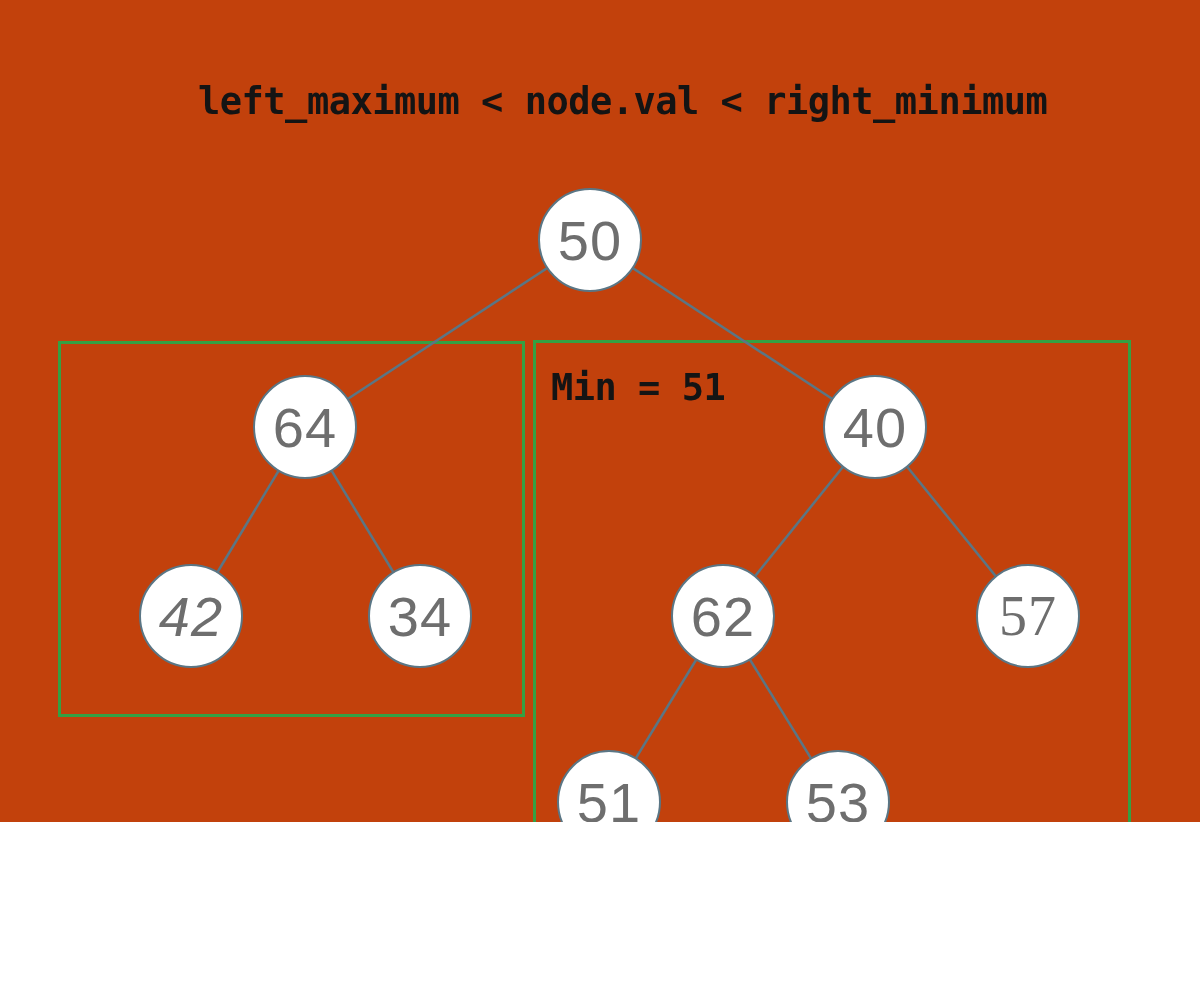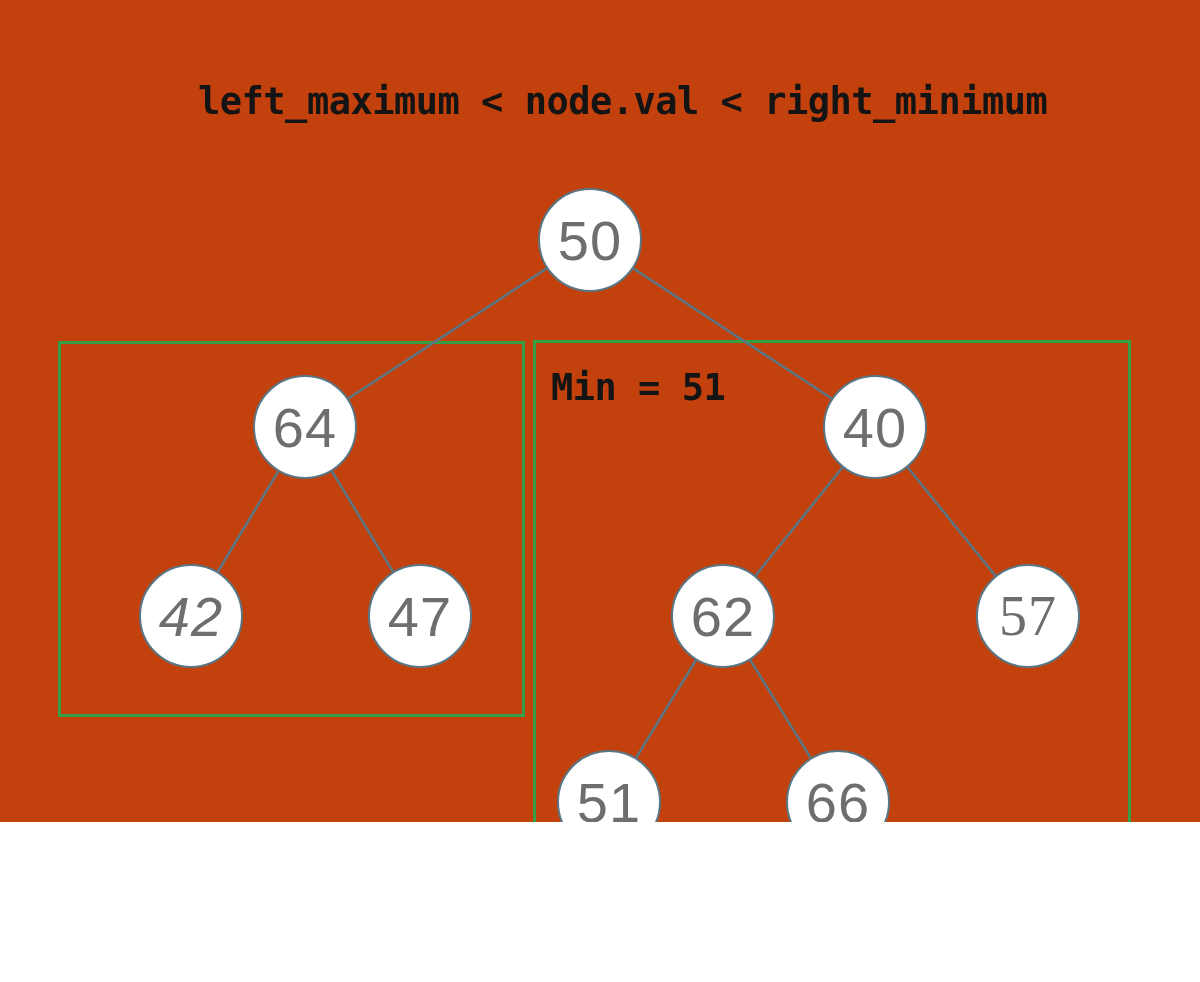--- a/index.html
+++ b/index.html
@@ -101,29 +101,29 @@
       <div class="tree-node" style="left: 253px; top: 375px;">
         <span>64</span>
       </div>
       <div class="tree-node" style="left: 823px; top: 375px;">
         <span>40</span>
       </div>
       <div class="tree-node" style="left: 139px; top: 564px; font-style: italic;">
         <span>42</span>
       </div>
       <div class="tree-node" style="left: 368px; top: 564px;">
-        <span>47</span>
+        <span>34</span>
       </div>
       <div class="tree-node" style="left: 671px; top: 564px;">
         <span>62</span>
       </div>
       <div class="tree-node" style="left: 976px; top: 564px; font-family: Liberation Serif, serif;">
         <span>57</span>
       </div>
       <div class="tree-node" style="left: 557px; top: 750px; text-align: right;">
         <span>51</span>
       </div>
       <div class="tree-node" style="left: 786px; top: 750px;">
-        <span>66</span>
+        <span>53</span>
       </div>
     </div>
 
 </div>
 
 </body></html>

